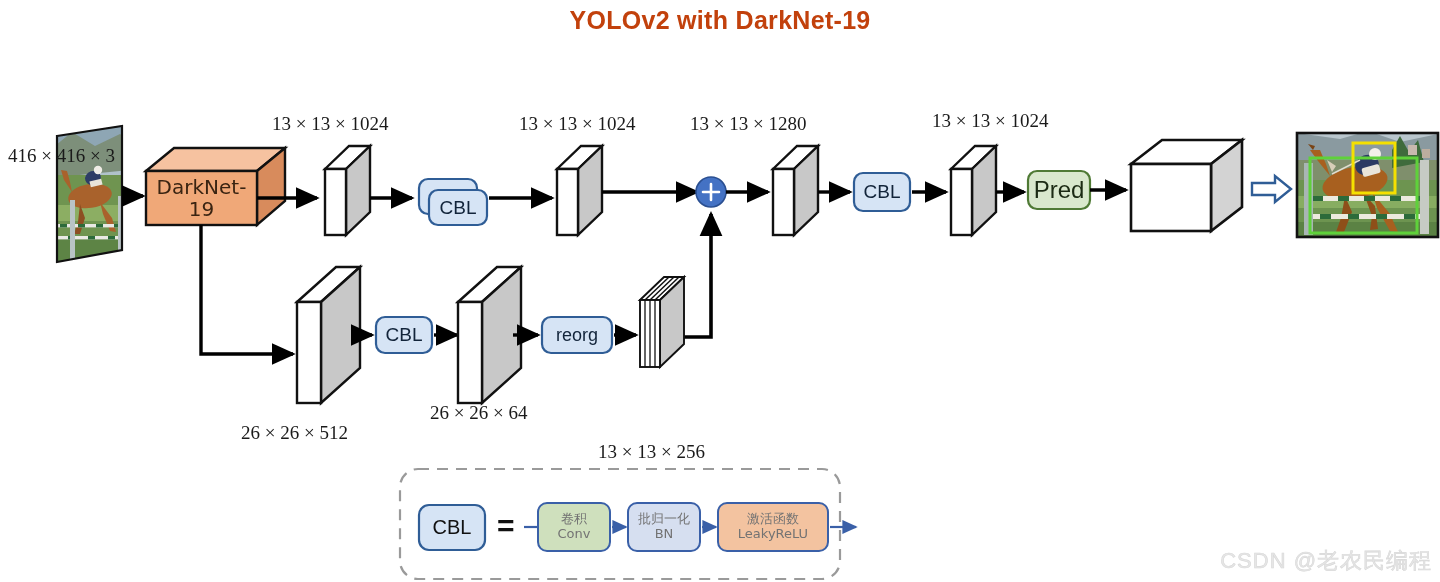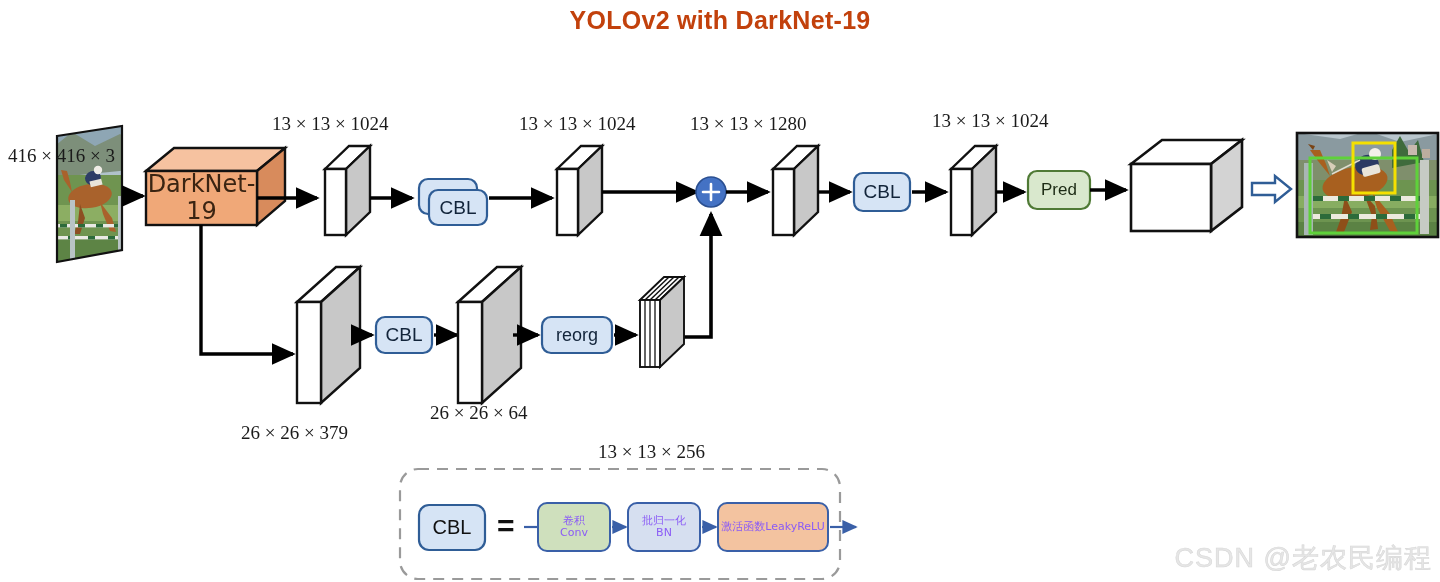--- a/index.html
+++ b/index.html
@@ -23,29 +23,29 @@
     font-size:19px;color:#1a1a1a;white-space:nowrap;
   }
   .dimlbl i{font-style:italic;}
   .boxlbl{
     position:absolute;display:flex;align-items:center;justify-content:center;
     text-align:center;line-height:1.12;pointer-events:none;
   }
   .wm{
     position:absolute;right:8px;bottom:6px;
     font-family:"Liberation Sans", sans-serif;
-    font-size:27px;color:#e6e6e6;
+    font-size:22px;color:#e6e6e6;
     -webkit-text-stroke:0.6px #d8d8d8;
     letter-spacing:1px;white-space:nowrap;
   }
   .cbl-txt{font-size:19px;color:#12243a;font-family:"Liberation Sans",sans-serif;}
-  .pred-txt{font-size:17px;color:#1c2b14;font-family:"Liberation Sans",sans-serif;}
+  .pred-txt{font-size:24px;color:#1c2b14;font-family:"Liberation Sans",sans-serif;}
   .reorg-txt{font-size:18px;color:#12243a;font-family:"Liberation Sans",sans-serif;}
-  .dn-txt{font-size:24px;color:#3a2412;font-family:"DejaVu Sans",sans-serif;}
-  .lg-txt{font-size:11px;color:#8b5cf6;font-family:"DejaVu Sans",sans-serif;}
+  .dn-txt{font-size:20px;color:#3a2412;font-family:"DejaVu Sans",sans-serif;}
+  .lg-txt{font-size:13px;color:#737373;font-family:"DejaVu Sans",sans-serif;}
   .eq{
     position:absolute;font-size:30px;font-weight:bold;color:#111;
     font-family:"Liberation Sans",sans-serif;
   }
 </style>
 </head>
 <body>
 
 <div id="stage">
 
@@ -271,40 +271,40 @@
     <line x1="702" y1="527" x2="716" y2="527" stroke="#3a60a8" stroke-width="2.2" marker-end="url(#ahb)"></line>
     <rect x="718" y="503" width="110" height="48" rx="9" fill="#f3c3a0" stroke="#3a60a8" stroke-width="2"></rect>
     <line x1="830" y1="527" x2="856" y2="527" stroke="#3a60a8" stroke-width="2.2" marker-end="url(#ahb)"></line>
   </svg>
 
   <div class="dimlbl" style="left:8px;top:97px;margin-top:48px;">416 × 416 × 3</div>
   <div class="dimlbl" style="left:272px;top:113px;">13 × 13 × 1024</div>
   <div class="dimlbl" style="left:519px;top:113px;">13 × 13 × 1024</div>
   <div class="dimlbl" style="left:690px;top:113px;">13 × 13 × 1280</div>
   <div class="dimlbl" style="left:932px;top:110px;">13 × 13 × 1024</div>
-  <div class="dimlbl" style="left:241px;top:422px;">26 × 26 × 379</div>
+  <div class="dimlbl" style="left:241px;top:422px;">26 × 26 × 512</div>
   <div class="dimlbl" style="left:430px;top:402px;">26 × 26 × 64</div>
   <div class="dimlbl" style="left:598px;top:393px;margin-top:48px;">13 × 13 × 256</div>
 
   <div class="boxlbl dn-txt" style="left:146px;top:171px;width:111px;height:54px;">DarkNet-19</div>
   <div class="boxlbl cbl-txt" style="left:429px;top:190px;width:58px;height:35px;">CBL</div>
   <div class="boxlbl cbl-txt" style="left:854px;top:173px;width:56px;height:38px;">CBL</div>
   <div class="boxlbl pred-txt" style="left:1028px;top:171px;width:62px;height:38px;">Pred</div>
   <div class="boxlbl cbl-txt" style="left:376px;top:317px;width:56px;height:36px;">CBL</div>
   <div class="boxlbl reorg-txt" style="left:542px;top:317px;width:70px;height:36px;border-radius:17px;">reorg</div>
 
   <div class="boxlbl" style="left:419px;top:505px;width:66px;height:45px;font-size:20px;color:#111;font-family:'Liberation Sans',sans-serif;">CBL</div>
   <div class="eq" style="left:497px;top:509px;">=</div>
   <div class="boxlbl lg-txt" style="left:538px;top:503px;width:72px;height:48px;flex-direction:column;">
       <span>卷积</span>
       <span>Conv</span>
     </div>
   <div class="boxlbl lg-txt" style="left:628px;top:503px;width:72px;height:48px;flex-direction:column;">
       <span>批归一化</span>
       <span>BN</span>
     </div>
-  <div class="boxlbl lg-txt" style="left:718px;top:503px;width:110px;height:48px;flex-direction:row;">
+  <div class="boxlbl lg-txt" style="left:718px;top:503px;width:110px;height:48px;flex-direction:column;">
       <span>激活函数</span>
       <span>LeakyReLU</span>
     </div>
 
   <div class="wm">CSDN @老农民编程</div>
 </div>
 
 </body></html>

